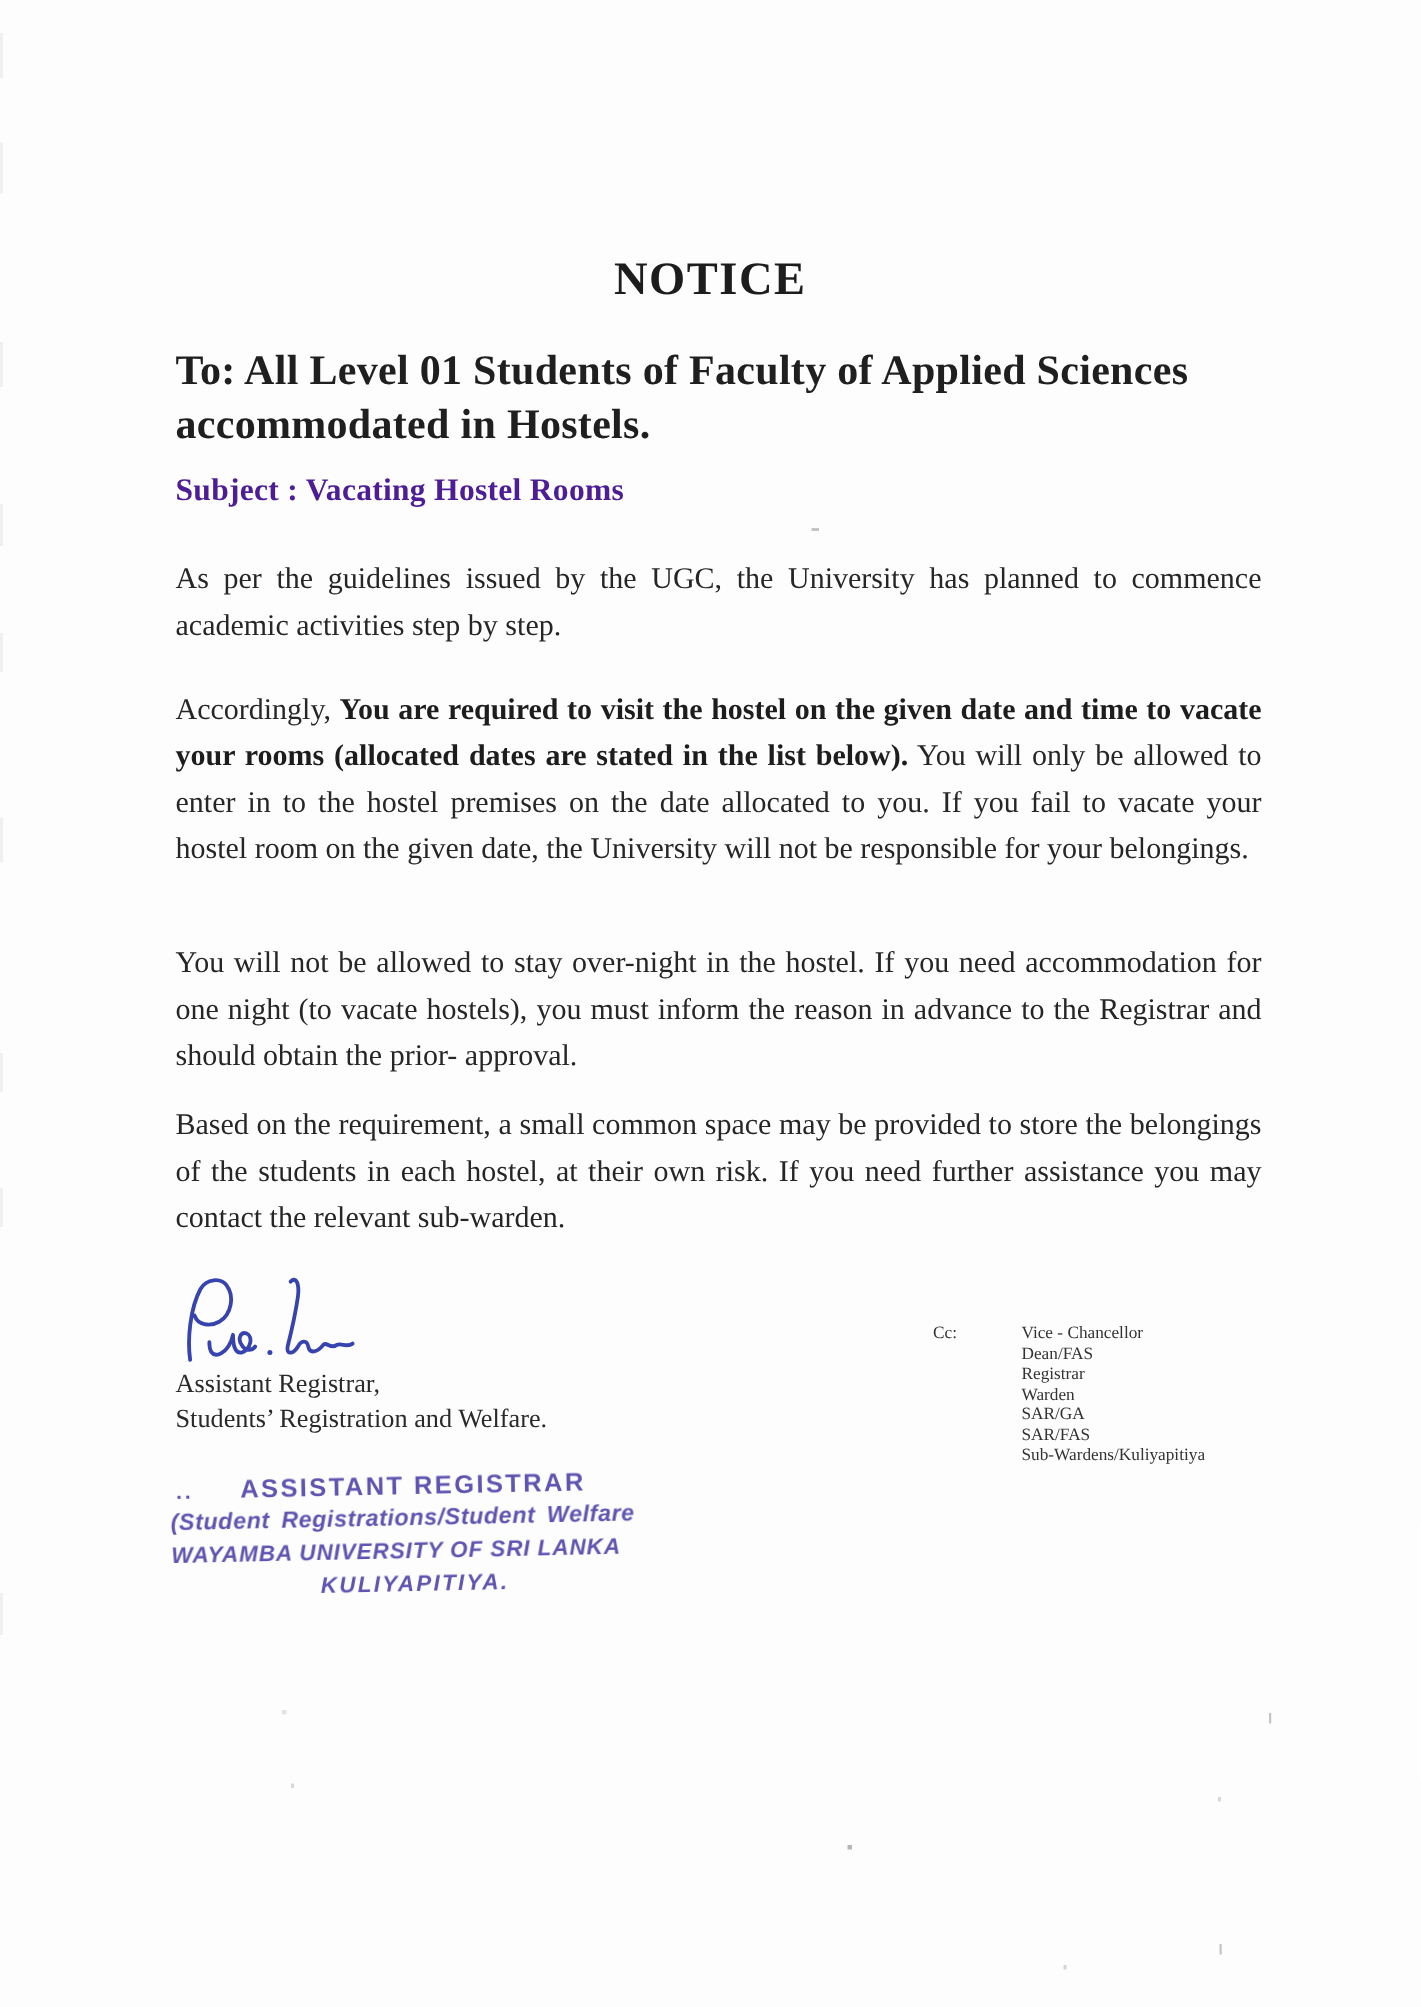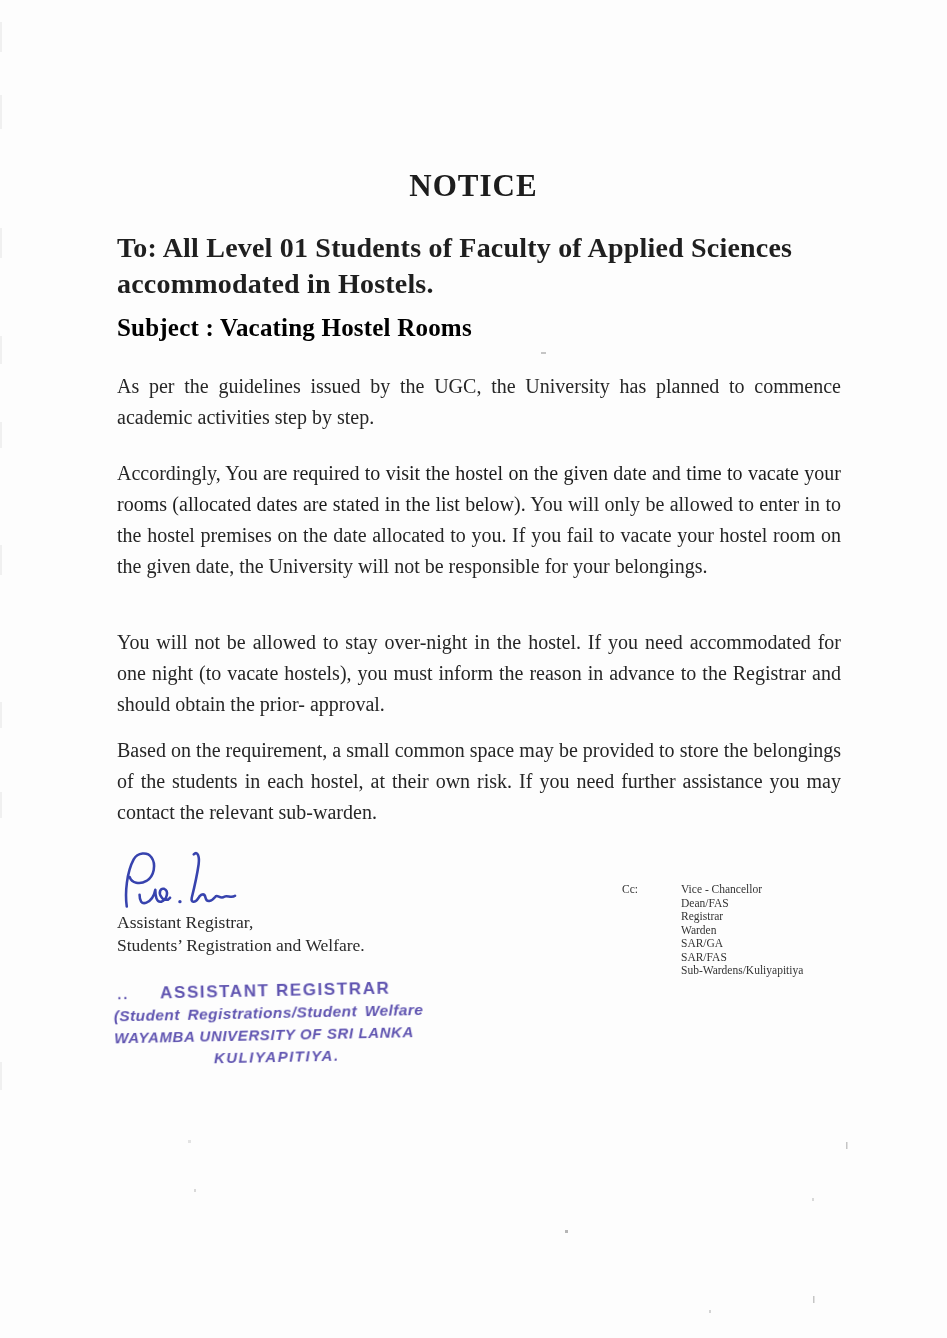--- a/index.html
+++ b/index.html
@@ -35,35 +35,35 @@
     font-size: 28px;
     font-weight: bold;
     line-height: 36px;
     color: #1f1f1f;
     letter-spacing: 0.2px;
   }
   .subject {
     top: 314px;
     left: 117px;
     width: 740px;
-    font-size: 25px;
-    font-weight: bold;
-    color: #000000;
+    font-size: 21px;
+    font-weight: bold;
+    color: #4c1d95;
     letter-spacing: 0.2px;
   }
   .para {
     left: 117px;
     width: 724px;
     font-size: 20px;
     line-height: 31px;
     text-align: justify;
     text-justify: inter-word;
     color: #262626;
   }
-  .para .bold { font-weight: normal; color: #1d1d1d; }
+  .para .bold { font-weight: bold; color: #1d1d1d; }
   #p1 { top: 351px; }
   #p2 { top: 438px; }
   #p3 { top: 607px; }
   #p4 { top: 715px; }
 
   .signature-svg {
     top: 843px;
     left: 112px;
     width: 128px;
     height: 74px;
@@ -145,21 +145,21 @@
     <div>To: All  Level 01 Students of Faculty of Applied Sciences</div>
     <div>accommodated in Hostels.</div>
   </div>
 
   <div class="abs subject">Subject : Vacating Hostel Rooms</div>
 
   <p class="abs para" id="p1">As per the guidelines issued by the UGC, the University has planned to commence academic activities step by step.</p>
 
   <p class="abs para" id="p2"><span>Accordingly, </span><span class="bold">You are required to visit the hostel on the given date and time to vacate your rooms (allocated dates are stated in the list below).</span><span> You  will only be allowed to enter in to the hostel premises on the date allocated  to you. If you fail to vacate your hostel room on the given date, the University will not be responsible for your belongings.</span></p>
 
-  <p class="abs para" id="p3">You will not be allowed to stay over-night in the hostel. If you need accommodated for one night (to vacate hostels), you must inform the reason  in advance to the Registrar and should obtain the prior- approval.</p>
+  <p class="abs para" id="p3">You will not be allowed to stay over-night in the hostel. If you need accommodation for one night (to vacate hostels), you must inform the reason  in advance to the Registrar and should obtain the prior- approval.</p>
 
   <p class="abs para" id="p4">Based on the requirement, a small common space may be provided to store the belongings of the students in each hostel, at their own risk. If you need further assistance you may contact the relevant sub-warden.</p>
 
   <svg class="abs signature-svg" viewBox="0 0 130 72">
     <g fill="none" stroke="#3743ae" stroke-width="2.6" stroke-linecap="round" stroke-linejoin="round">
       <path d="M15,63 C13,49 15,28 22,15 C26,8 36,7 40,13 C45,20 43,32 35,37 C28,41 20,39 18,33"></path>
       <path d="M28,51 C28,57 30,61 35,59 C40,57 43,51 44,46 C44,52 45,59 50,58 C56,56 58,47 53,45 C49,44 47,49 50,53 C52,57 57,57 59,54"></path>
       <path d="M83,10 C87,6 89,12 88,20 C86,34 83,46 81,54 C80,59 84,60 88,54 C90,50 94,49 95,54 C96,59 101,58 105,53 C107,50 110,56 114,53 C117,51 121,55 125,52"></path>
       <circle cx="69" cy="58" r="1.7" fill="#3743ae" stroke="none"></circle>
     </g>

